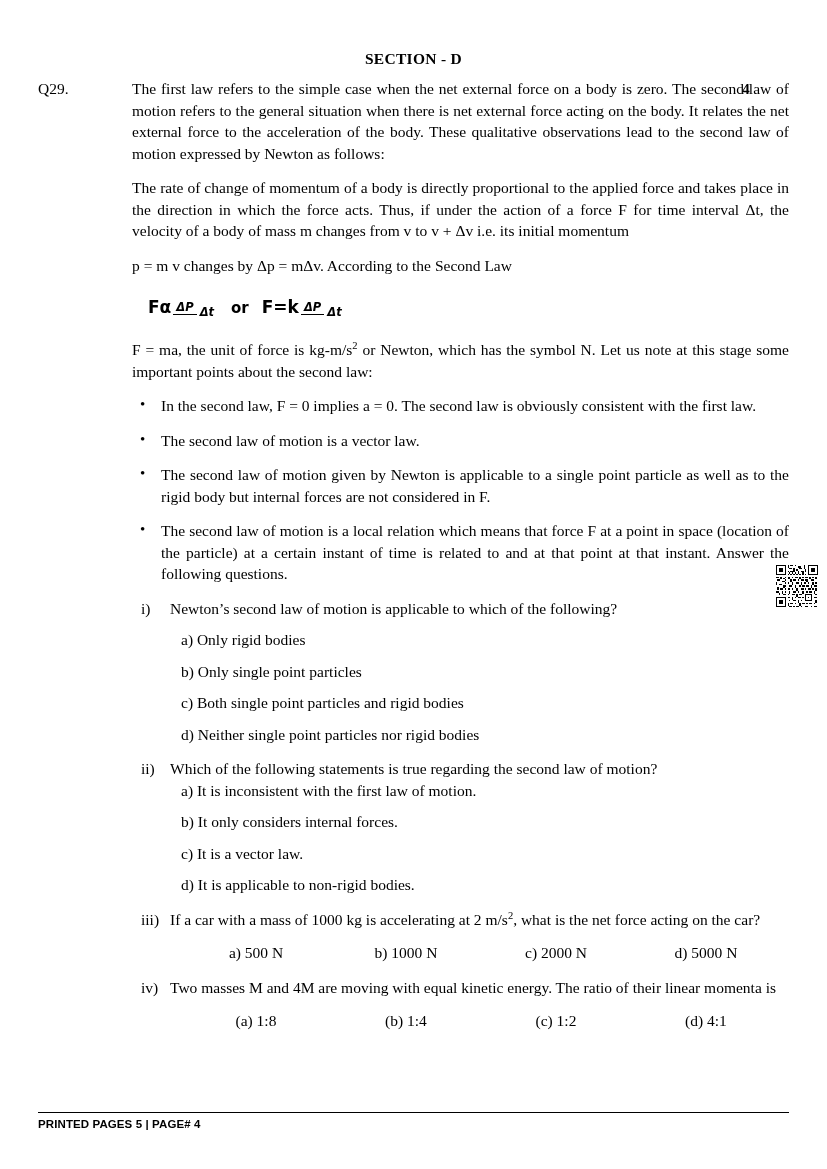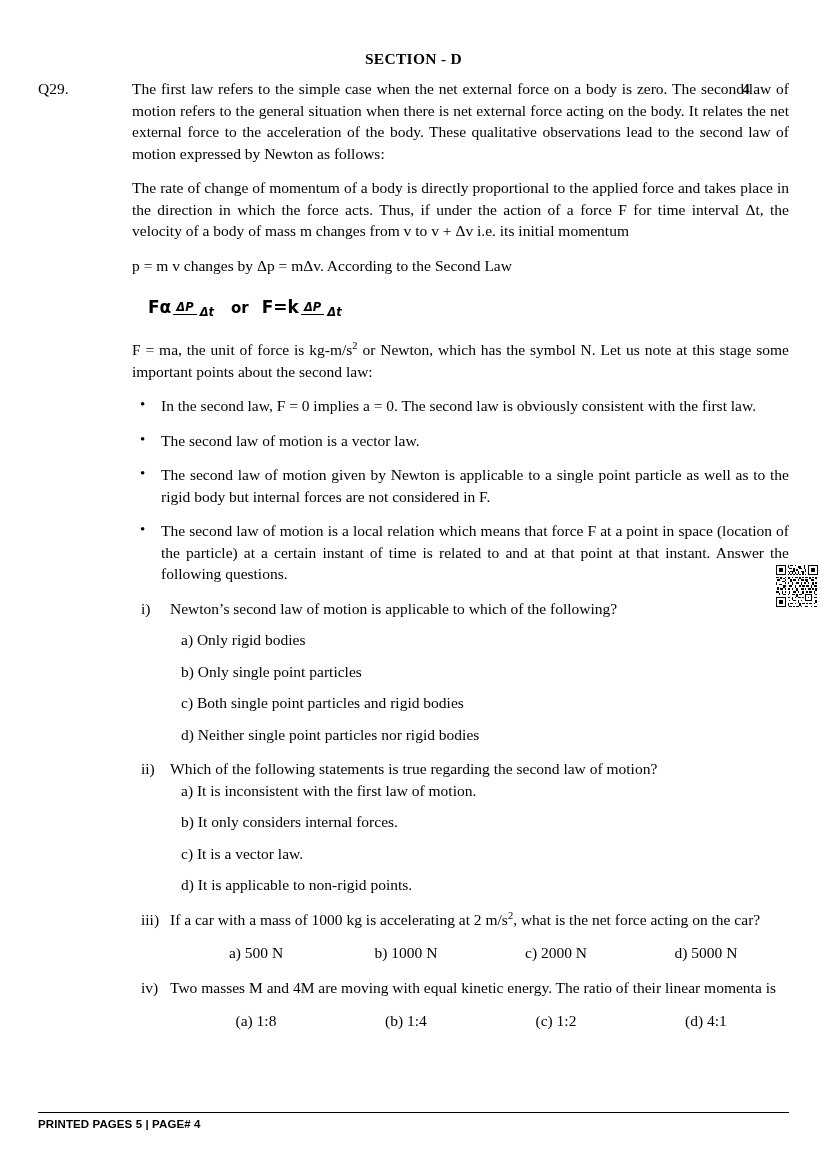--- a/index.html
+++ b/index.html
@@ -280,21 +280,21 @@
         </div>
 
         <div class="subq">
           <div class="rn">ii)</div>
           <div class="stem">Which of the following statements is true regarding the second law of motion?</div>
         </div>
         <div class="opts tightfirst">
           <div class="opt">a) It is inconsistent with the first law of motion.</div>
           <div class="opt">b) It only considers internal forces.</div>
           <div class="opt">c) It is a vector law.</div>
-          <div class="opt">d) It is applicable to non-rigid points.</div>
+          <div class="opt">d) It is applicable to non-rigid bodies.</div>
         </div>
 
         <div class="subq">
           <div class="rn">iii)</div>
           <div class="stem"><span>If a car with a mass of 1000 kg is accelerating at 2 m/s</span><sup>2</sup><span>, what is the net force acting on the car?</span></div>
         </div>
         <div class="opts-row">
           <div class="oi">a) 500 N</div>
           <div class="oi">b) 1000 N</div>
           <div class="oi">c) 2000 N</div>

